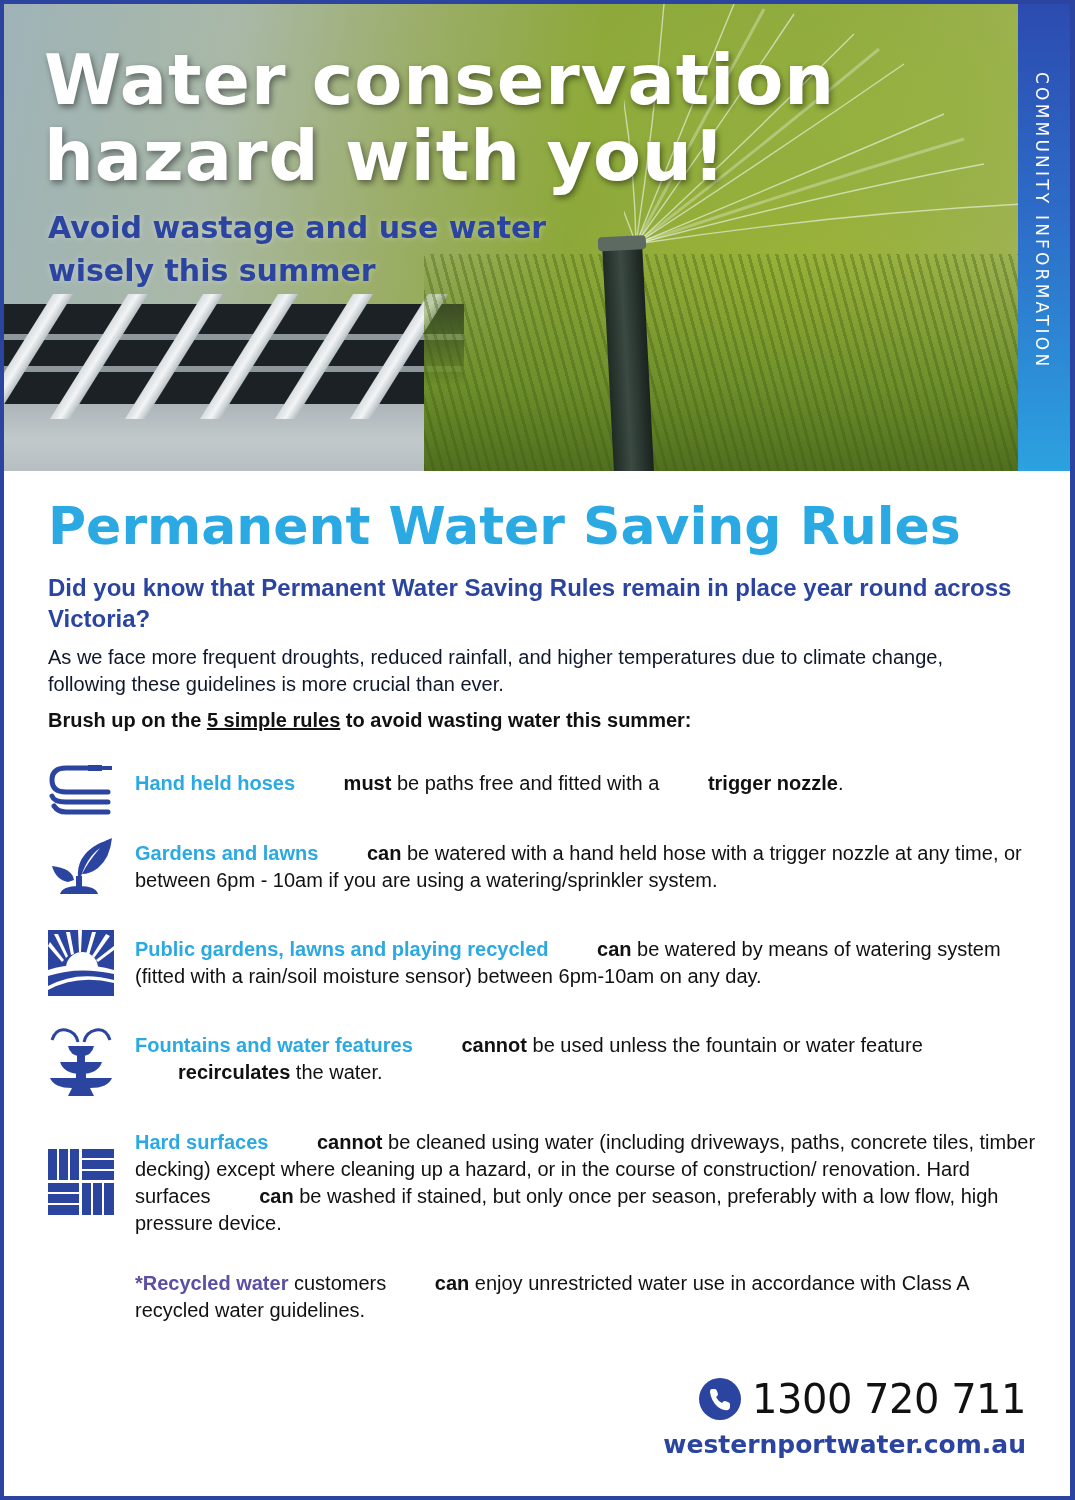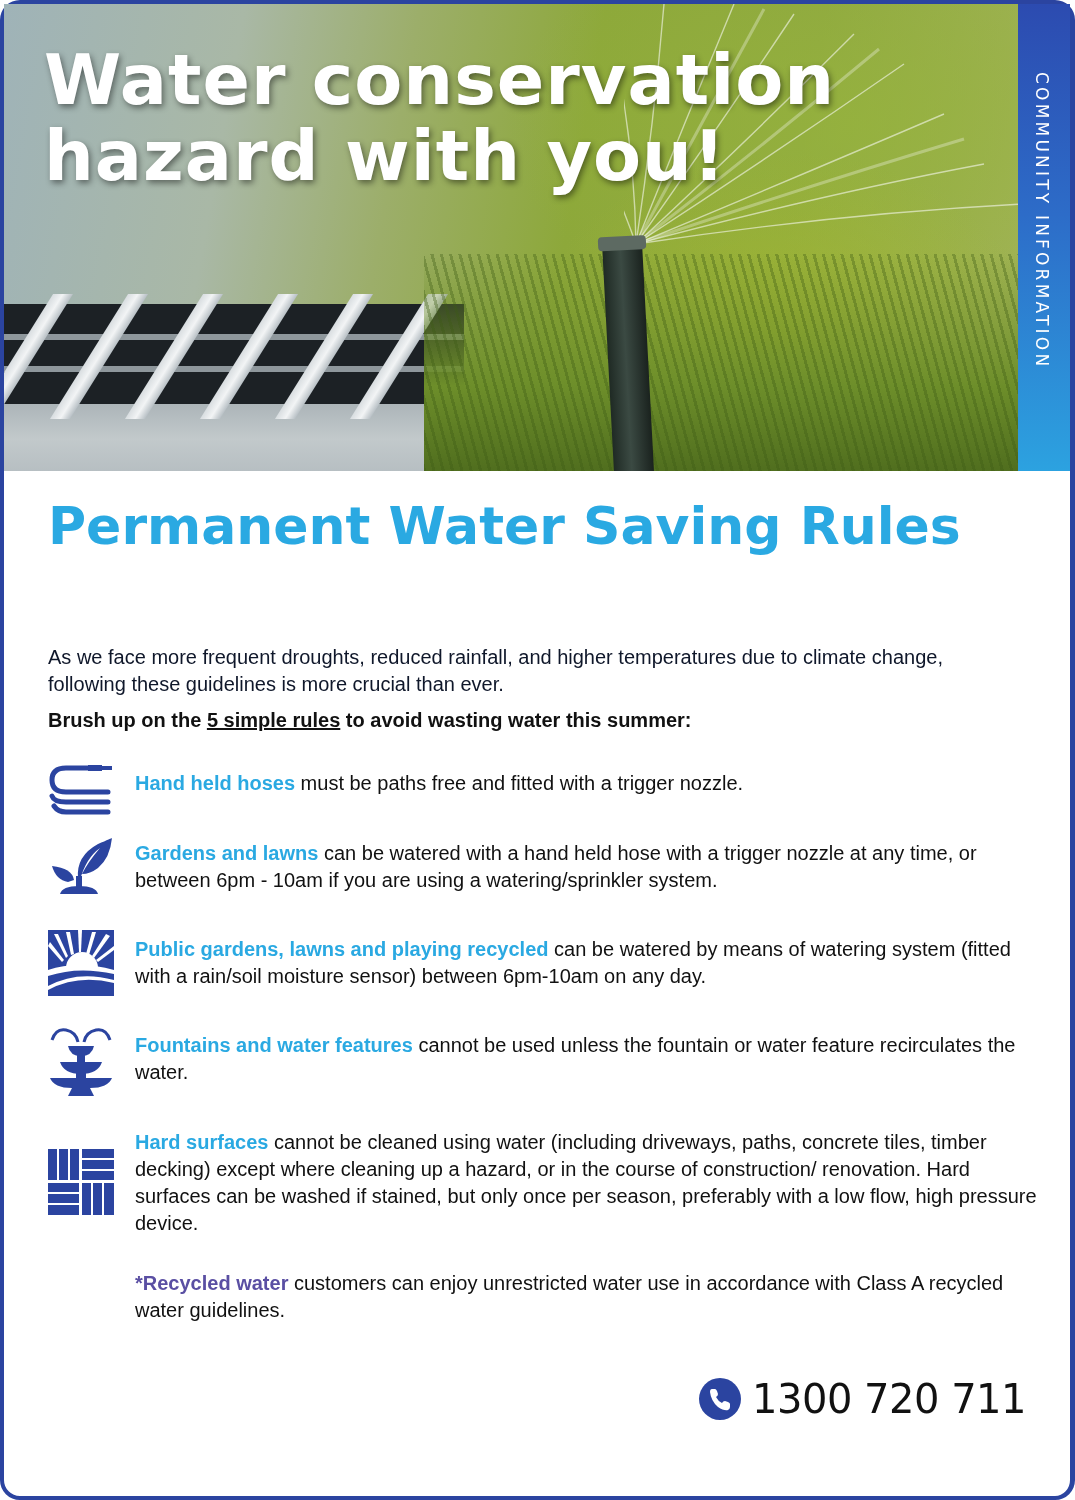--- a/index.html
+++ b/index.html
@@ -6,21 +6,20 @@
   html, body { width: 1075px; height: 1500px; background: #ffffff; overflow: hidden; }
   body { font-family: "Liberation Sans", "DejaVu Sans", sans-serif; color: #111; position: relative; }
 
   .page {
     position: absolute; left: 0; top: 0; width: 1075px; height: 1500px;
     border-left: 4px solid #2b44a0;
     border-right: 5px solid #2b44a0;
     border-top: 4px solid #2b44a0;
     border-bottom: 4px solid #2b44a0;
     background: #fff;
-    border-radius: 20px;
   }
 
   
   .hero {
     position: absolute; left: 0; top: 0; width: 1014px; height: 467px; overflow: hidden;
     background:
       radial-gradient(ellipse 360px 260px at 780px 330px, rgba(170,190,40,0.55), rgba(0,0,0,0) 70%),
       radial-gradient(ellipse 500px 300px at 850px 120px, rgba(150,180,60,0.7), rgba(0,0,0,0) 70%),
       linear-gradient(100deg, #9fb3b8 0%, #a9b8a6 22%, #9cae6a 38%, #8da83a 55%, #8fa840 75%, #a3b45a 100%);
   }
@@ -105,21 +104,21 @@
   .brush .u { text-decoration: underline; margin-top: 17px; }
 
   .rule { position: absolute; left: 44px; width: 990px; }
   .rule .icon { position: absolute; left: 0; top: 0; width: 66px; height: 66px; }
   .rule .text {
     position: absolute; left: 87px; top: 0; width: 905px;
     font-size: 20px; line-height: 27px; color: #111;
   }
   .kw { color: #2aa9e2; font-weight: bold; }
   .kw-purple { color: #5a4fa3; font-weight: bold; }
-  .b { font-weight: normal; }
+  .b { font-weight: bold; margin-left: 43px; }
 
   
   .logo { position: absolute; left: 44px; top: 1370px; width: 340px; height: 90px; }
   .logo .drop { position: absolute; left: 0; top: 0; width: 64px; height: 88px; }
   .logo .name1 {
     position: absolute; left: 80px; top: 20px;
     font-family: "DejaVu Sans", sans-serif; font-weight: bold; font-size: 26px;
     color: #2b44a0; letter-spacing: 0px;
   }
   .logo .name2 {
@@ -175,27 +174,32 @@
       </g>
     </svg>
     <div class="sprinkler">
         <div class="cap"></div>
       </div>
 
     <div class="headline">
       <div>Water conservation</div>
       <div>hazard with you!</div>
     </div>
+    <div class="subhead">
+      <div>Avoid wastage and use water</div>
+      <div>wisely this summer</div>
+    </div>
   </div>
 
   <div class="sideband">
     <div class="label">COMMUNITY INFORMATION</div>
   </div>
 
   <div class="title">Permanent Water Saving Rules</div>
+  <div class="question">Did you know that Permanent Water Saving Rules remain in place year round across Victoria?</div>
   <div class="intro">As we face more frequent droughts, reduced rainfall, and higher temperatures due to climate change, following these guidelines is more crucial than ever.</div>
   <div class="brush">
     <span>Brush up on the </span><span class="u">5 simple rules</span><span> to avoid wasting water this summer:</span>
   </div>
 
   <div class="rule" style="top:752px">
     <svg class="icon" viewBox="0 0 66 66">
       <g fill="none" stroke="#2b44a0" stroke-width="5" stroke-linecap="round">
         <path d="M40 12 H18 Q4 12 4 24 Q4 36 18 36 H60"></path>
         <path d="M4 40 Q6 46 18 46 H60"></path>
@@ -292,14 +296,15 @@
   </div>
 
 
   <div class="phone">
     <svg class="ph-icon" viewBox="0 0 44 44">
       <circle cx="22" cy="22" r="21" fill="#2b44a0"></circle>
       <path d="M14 12 Q12 12 12 15 Q13 24 20 30 Q26 34 30 33 Q32 32 32 30 L32 27 Q32 26 30 25 L27 24 Q25 24 24 26 Q20 24 18 20 Q20 19 20 17 L19 14 Q18 12 17 12 Z" fill="#ffffff"></path>
     </svg>
     <span class="num">1300 720 711</span>
   </div>
+  <div class="website">westernportwater.com.au</div>
 
 </div>
 
 </body></html>

